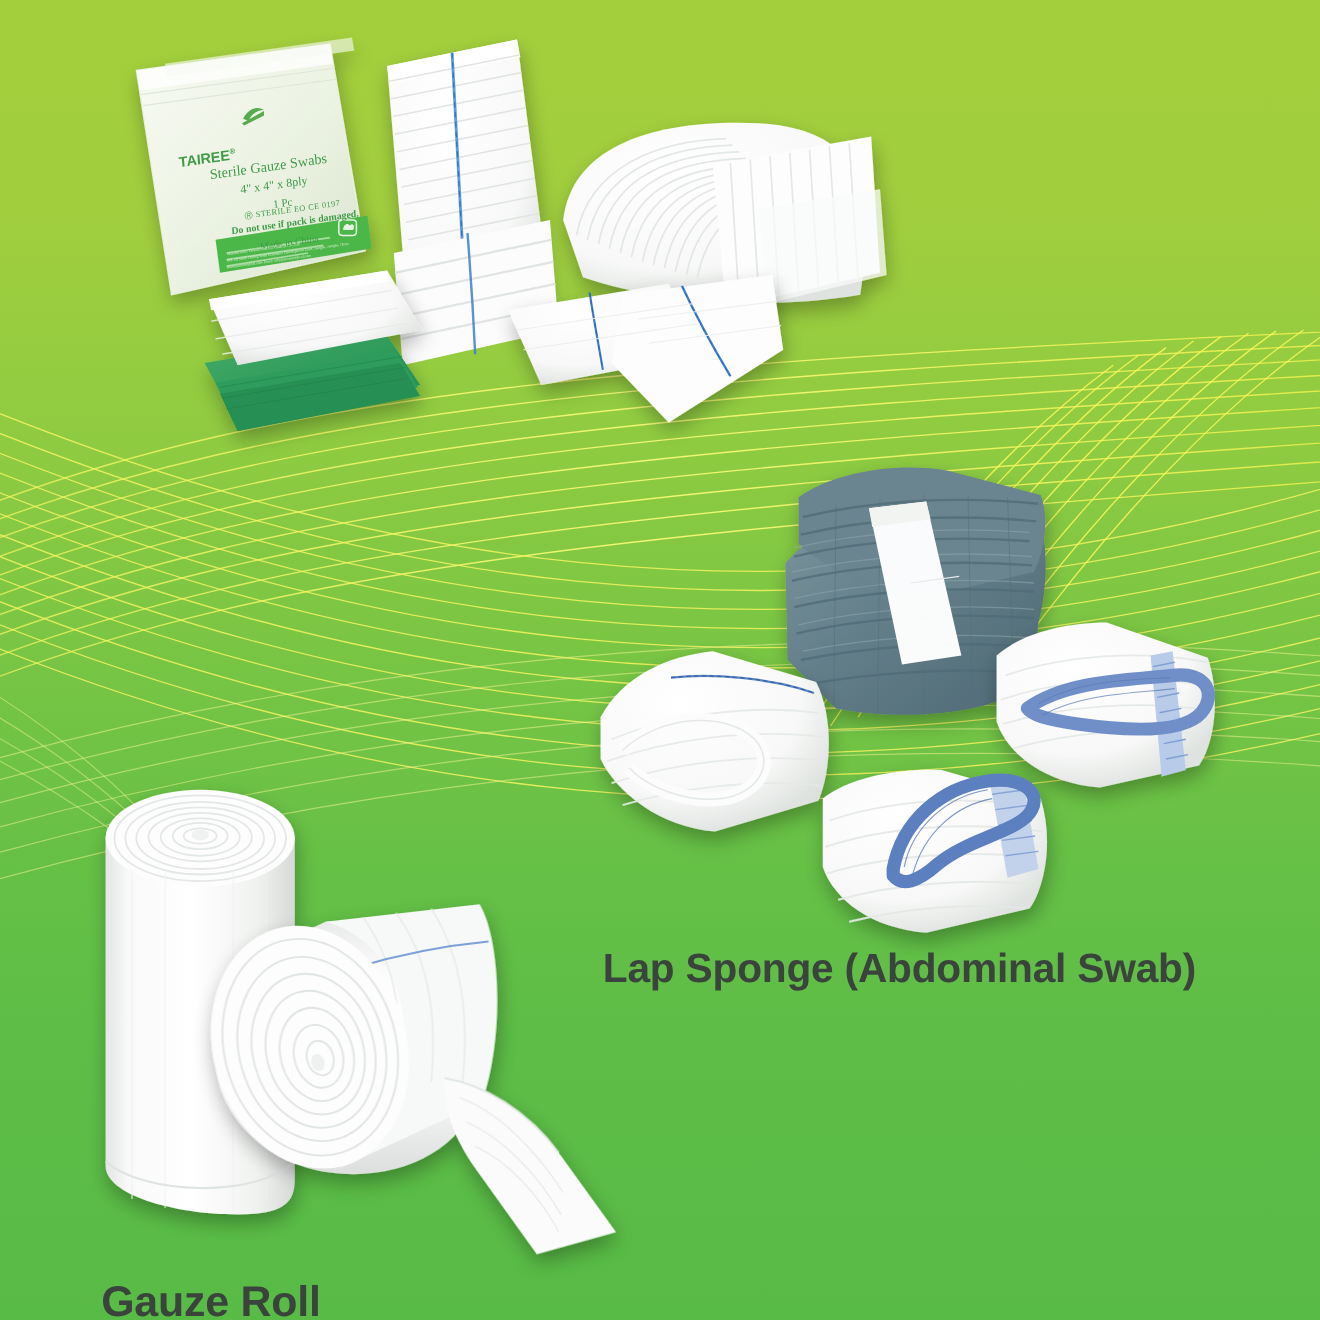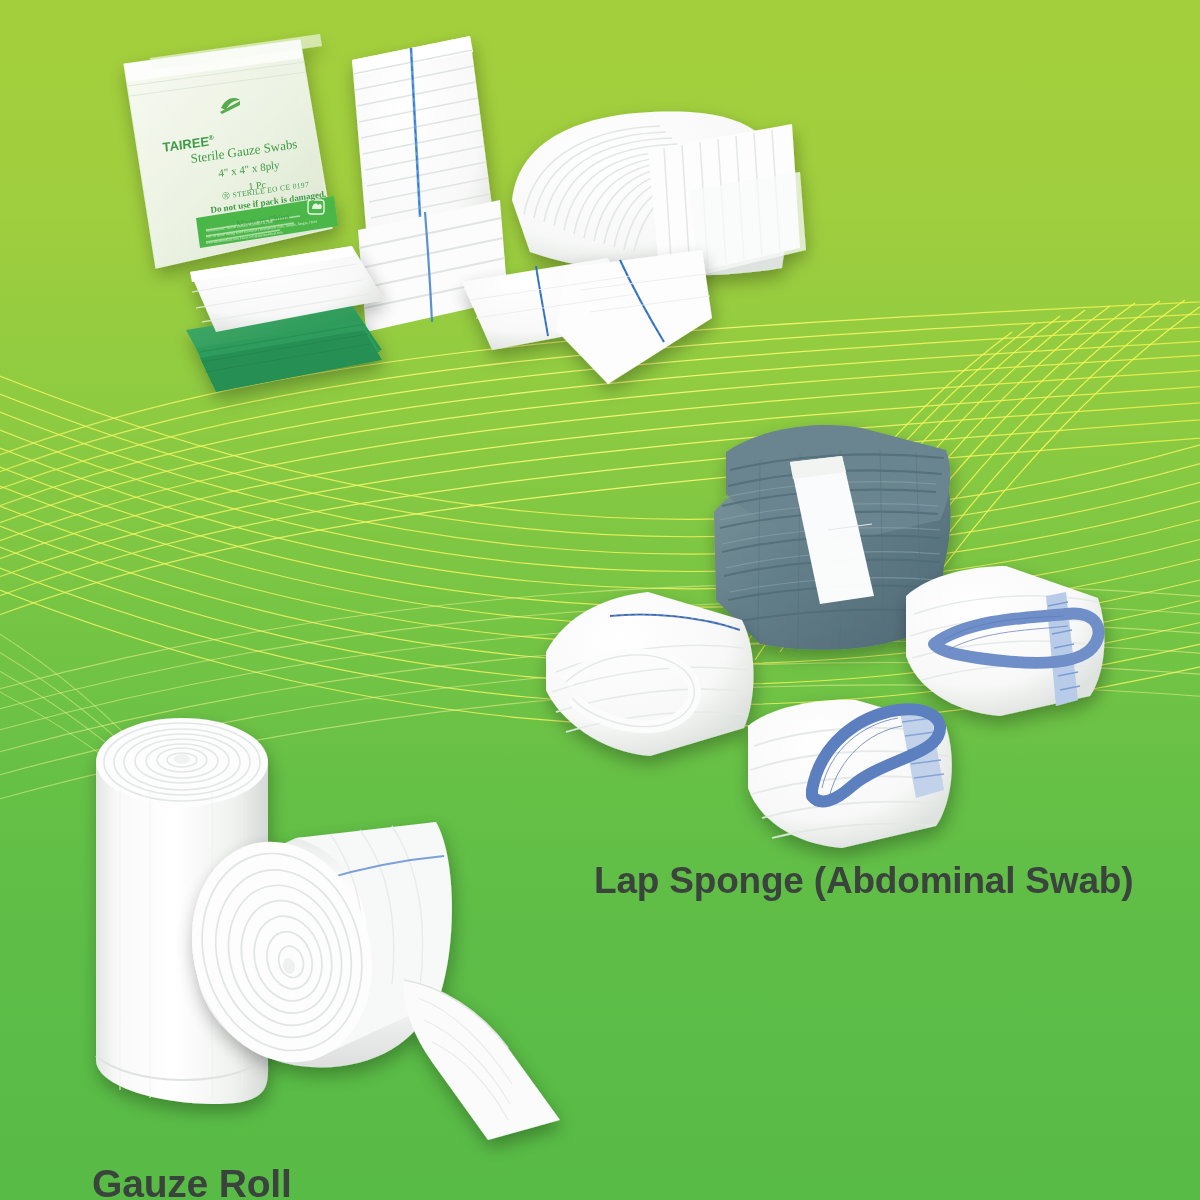--- a/index.html
+++ b/index.html
@@ -26,21 +26,21 @@
   .label{
     position:absolute;
     color:#3a443c;
     font-weight:bold;
     font-family:"Liberation Sans",sans-serif;
     letter-spacing:-0.2px;
     white-space:nowrap;
     line-height:1;
   }
   #lbl-gauze-sponge{left:320px;top:415px;font-size:39px;}
-  #lbl-lap-sponge{left:594px;top:862px;font-size:37px;}
+  #lbl-lap-sponge{left:548px;top:862px;font-size:37px;}
   #lbl-gauze-roll{left:92px;top:1164px;font-size:39px;}
 
   .pkg-text{
     position:absolute;
     color:#3f9b46;
     font-family:"Liberation Serif",serif;
     white-space:nowrap;
     transform-origin:left top;
     pointer-events:none;
   }

